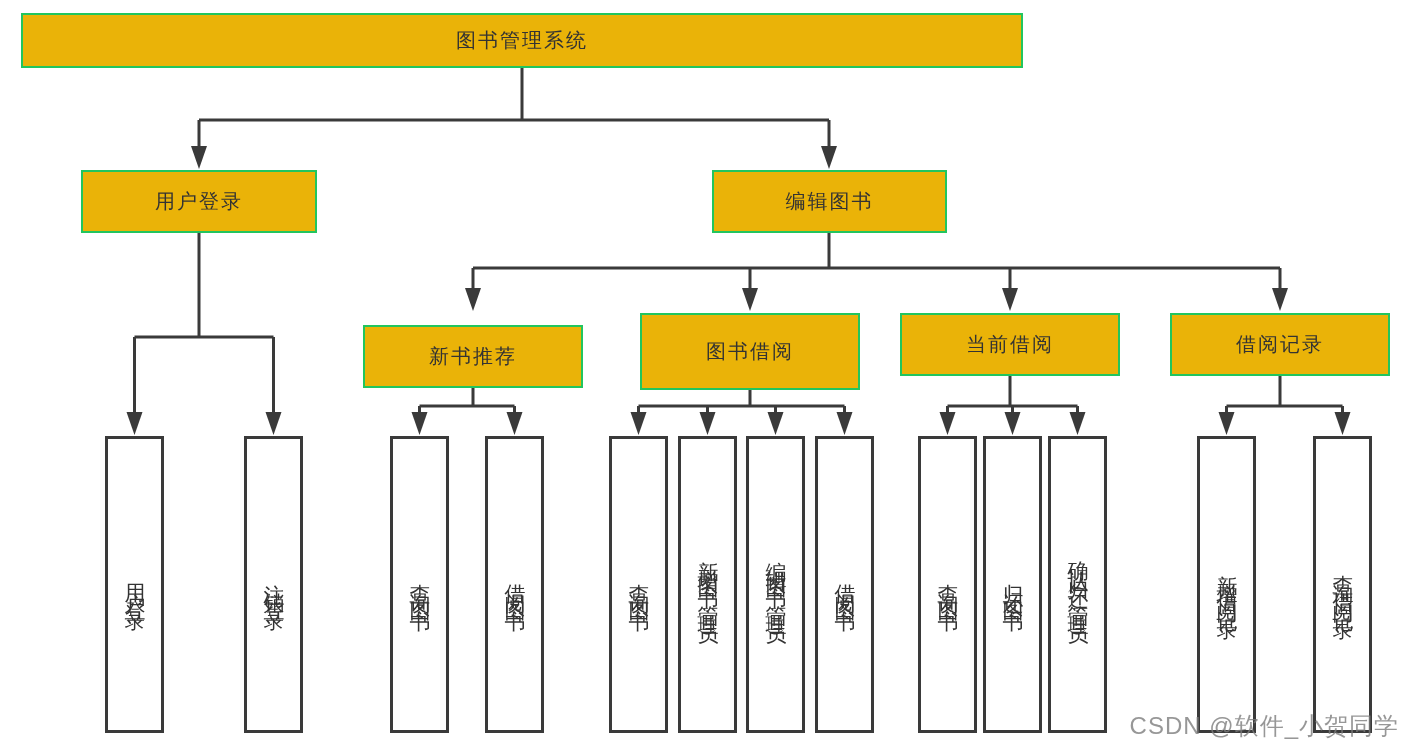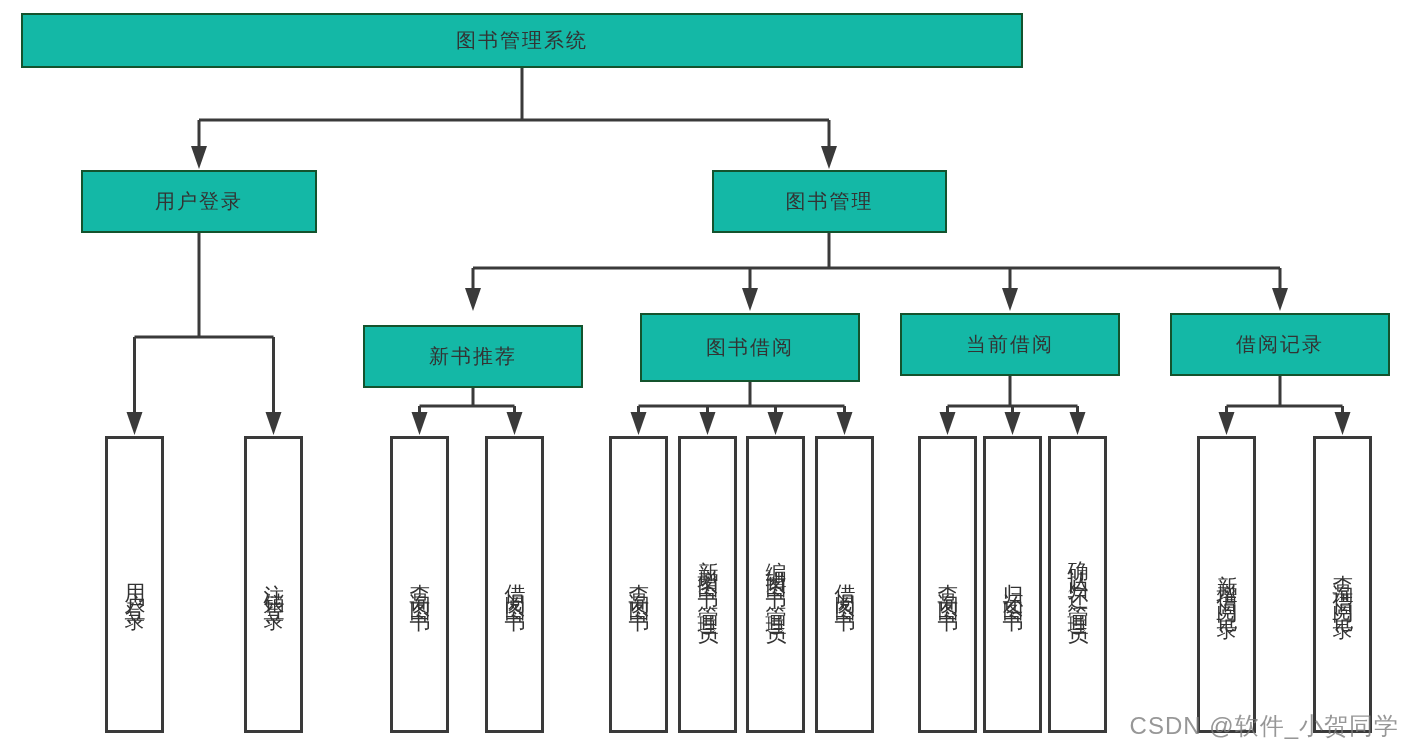--- a/index.html
+++ b/index.html
@@ -11,22 +11,22 @@
     position: relative;
     width: 1405px;
     height: 747px;
     overflow: hidden;
     font-family: "Liberation Sans", sans-serif;
     color: #333333;
   }
   .node {
     position: absolute;
     box-sizing: border-box;
-    background: #14b8a6;
-    border: 2px solid #14532d;
+    background: #eab308;
+    border: 2px solid #22c55e;
     display: flex;
     align-items: center;
     justify-content: center;
     font-size: 20px;
     letter-spacing: 2px;
     color: #333333;
     z-index: 2;
     text-align: right;
   }
   .leaf {
@@ -95,24 +95,24 @@
     <polygon points="1004.5,412 1020.5,412 1012.5,435"></polygon>
     <polygon points="1069.5,412 1085.5,412 1077.5,435"></polygon>
     <polygon points="1218.5,412 1234.5,412 1226.5,435"></polygon>
     <polygon points="1334.5,412 1350.5,412 1342.5,435"></polygon>
   </g>
 </svg>
 
 <div class="node" style="left:21px; top:13px; width:1002px; height:55px;">图书管理系统</div>
 
 <div class="node" style="left:81px; top:170px; width:236px; height:63px;">用户登录</div>
-<div class="node" style="left:712px; top:170px; width:235px; height:63px;">图书管理</div>
+<div class="node" style="left:712px; top:170px; width:235px; height:63px;">编辑图书</div>
 
 <div class="node" style="left:363px; top:325px; width:220px; height:63px;">新书推荐</div>
-<div class="node" style="left:640px; top:313px; width:220px; height:69px;">图书借阅</div>
+<div class="node" style="left:640px; top:313px; width:220px; height:77px;">图书借阅</div>
 <div class="node" style="left:900px; top:313px; width:220px; height:63px;font-family:Liberation Serif, serif;">当前借阅</div>
 <div class="node" style="left:1170px; top:313px; width:220px; height:63px;">借阅记录</div>
 
 <div class="leaf" style="left:105px;">用户登录</div>
 <div class="leaf" style="left:244px;">注销登录</div>
 
 <div class="leaf" style="left:390px;">查询图书</div>
 <div class="leaf" style="left:485px;">借阅图书</div>
 
 <div class="leaf" style="left:609px;">查询图书</div>

